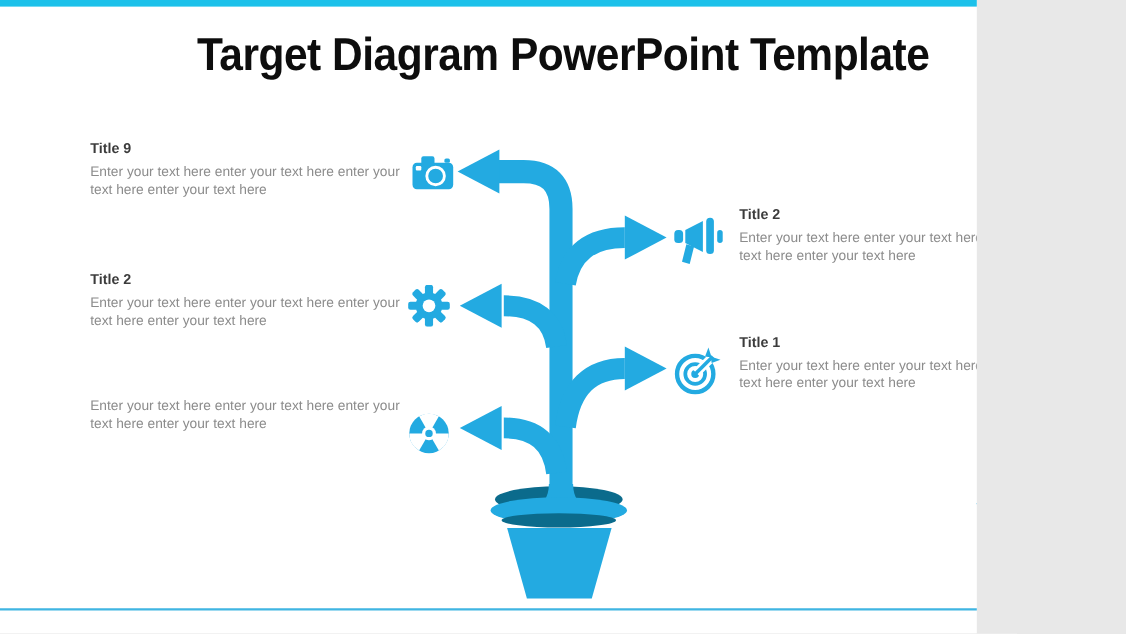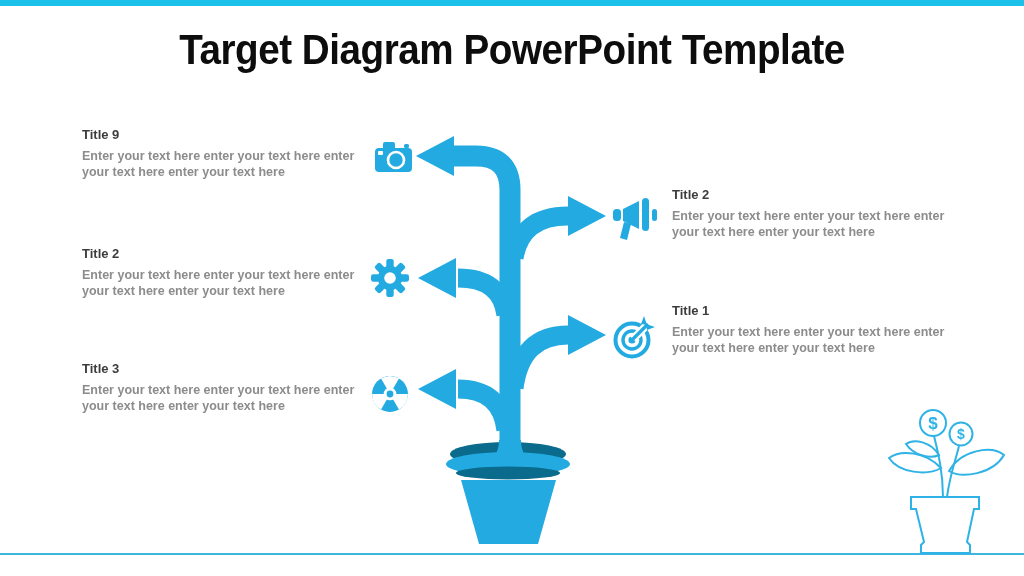--- a/index.html
+++ b/index.html
@@ -1,28 +1,28 @@
 <!DOCTYPE html>
 <html><head>
 <meta charset="utf-8">
 <style>
   html,body{margin:0;padding:0;background:#e8e8e8;}
   .slide{
-    position:relative;width:1024px;height:576px;background:#ffffff;
+    position:relative;width:888px;height:576px;background:#ffffff;
     overflow:hidden;font-family:"Liberation Sans",sans-serif;
   }
   .topbar{position:absolute;left:0;top:0;width:1024px;height:6px;background:#1cc1ea;}
   .slide-title{
     position:absolute;left:0;top:26px;width:1024px;text-align:center;
     font-size:42px;font-weight:700;color:#0d0d0d;letter-spacing:-0.5px;
     transform:scaleX(0.92);transform-origin:center;white-space:nowrap;
   }
   .block{position:absolute;width:292px;}
   .block h3{margin:0 0 6px 0;font-size:13px;font-weight:700;color:#3c3c3c;}
-  .block p{margin:0;font-size:12.5px;line-height:16px;color:#8c8c8c;font-weight:bold;}
+  .block p{margin:0;font-size:12.5px;line-height:16px;color:#8c8c8c;}
   .b1{left:82px;top:127px;}
   .b2{left:82px;top:246px;}
   .b3{left:82px;top:361px;}
   .b4{left:672px;top:187px;}
   .b6{left:672px;top:303px;}
   .art{position:absolute;left:0;top:0;width:1024px;height:576px;}
   .icon{position:absolute;}
   .ic-camera{left:374px;top:140px;}
   .ic-gear{left:371px;top:259px;}
   .ic-radiation{left:371px;top:375px;}
@@ -138,21 +138,20 @@
 
   <div class="block b1">
     <h3>Title 9</h3>
     <p>Enter your text here enter your text here enter your text here enter your text here</p>
   </div>
   <div class="block b2">
     <h3>Title 2</h3>
     <p>Enter your text here enter your text here enter your text here enter your text here</p>
   </div>
   <div class="block b3">
-    <h3>Title 3</h3>
     <p>Enter your text here enter your text here enter your text here enter your text here</p>
   </div>
   <div class="block b4">
     <h3>Title 2</h3>
     <p>Enter your text here enter your text here enter your text here enter your text here</p>
   </div>
   <div class="block b6">
     <h3>Title 1</h3>
     <p>Enter your text here enter your text here enter your text here enter your text here</p>
   </div>

